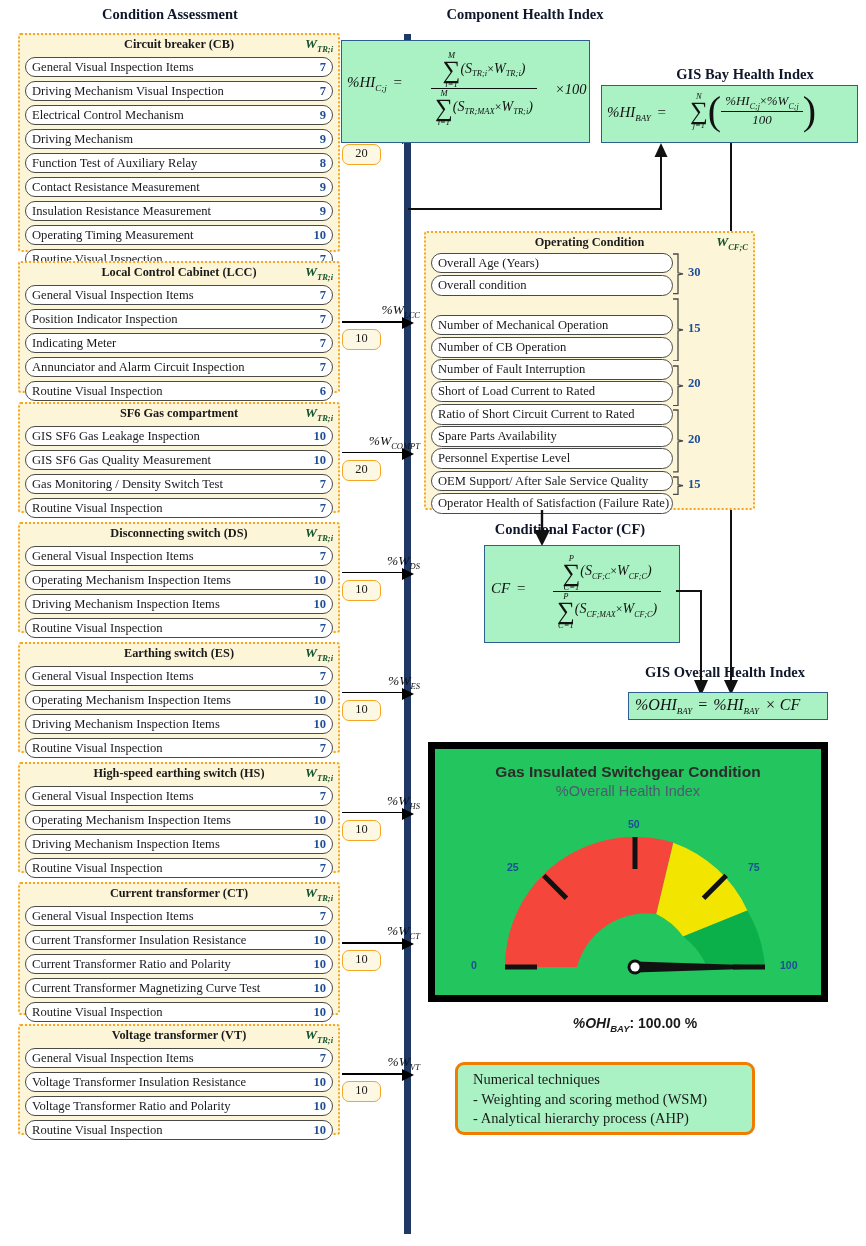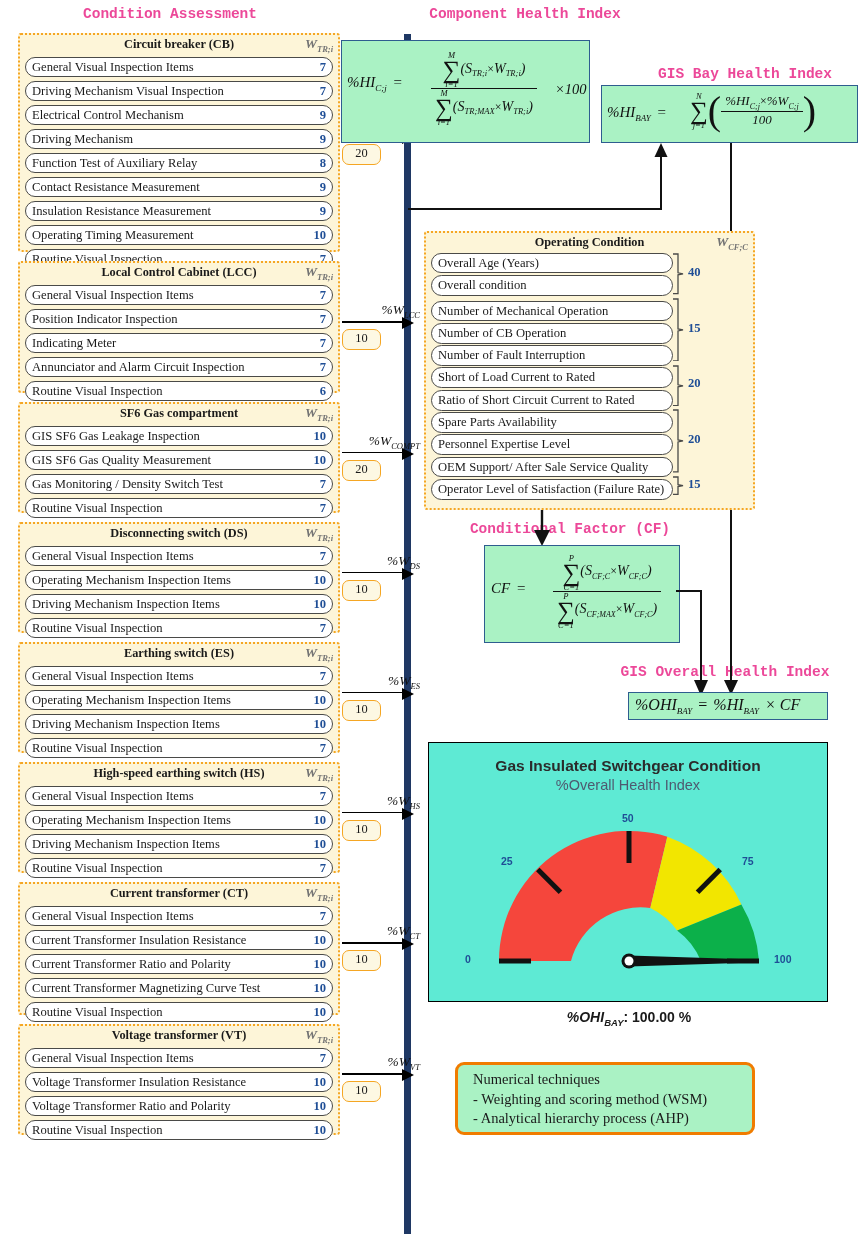--- a/index.html
+++ b/index.html
@@ -5,41 +5,41 @@
   html,body{margin:0;padding:0;}
   body{
     width:866px;height:1246px;position:relative;background:#ffffff;
     font-family:"Liberation Serif", serif;
     -webkit-font-smoothing:antialiased;
   }
   .abs{position:absolute;}
 
   
   .colhead{
-    font-family:Liberation Mono, monospace;
-    font-weight:bold;font-size:14.5px;color:#ec4899;
+    font-family:Liberation Serif, serif;
+    font-weight:bold;font-size:14.5px;color:#0f172a;
     text-align:center;white-space:nowrap;
   }
 
   
   .group{
     background:#fdf5d8;
     border:2px dotted #f5a623;
     border-radius:3px;
     box-sizing:border-box;
     padding:2px 5px 4px 5px;
   }
   .group-title{
     position:relative;
     text-align:center;font-weight:bold;font-size:12.3px;color:#1a1a1a;
     line-height:15px;height:16px;
   }
   .wsym{
     position:absolute;right:0;top:-1px;
-    font-style:italic;font-size:13.5px;color:#737373;
+    font-style:italic;font-size:13.5px;color:#14532d;
   }
   .wsym sub{font-size:8.5px;font-style:italic;}
 
   .item{
     position:relative;
     background:#ffffff;
     border:1.3px solid #4a4a48;
     border-radius:11px;
     height:20px;line-height:18px;
     margin-top:4px;
@@ -93,21 +93,21 @@
     line-height:1;
   }
   .sigma .lim{display:block;font-size:8.5px;font-style:italic;}
   .sigma .big{display:block;font-size:25px;line-height:20px;}
   .bigparen{
     display:inline-block;vertical-align:middle;
     font-size:40px;font-weight:300;line-height:34px;
   }
 
   
-  #gaugePanel{border:1px solid #000000;background:#5eead4;box-sizing:border-box;}
+  #gaugePanel{border:7px solid #000000;background:#22c55e;box-sizing:border-box;}
   .gtitle{
     font-family:"Liberation Sans", sans-serif;
     font-weight:bold;font-size:15.5px;color:#2b2b2b;text-align:center;
   }
   .gsub{
     font-family:"Liberation Sans", sans-serif;
     font-size:14.5px;color:#4e5a70;text-align:center;
   }
   .gtick{
     font-family:"Liberation Sans", sans-serif;
@@ -321,36 +321,36 @@
 </svg>
 
 <div class="group abs" id="ocGroup" style="left:424px;top:231px;width:331px;height:279px;">
   <div class="group-title">
     <span>Operating Condition</span>
     <span class="wsym"><span>W</span><sub>CF;C</sub></span>
   </div>
   <div id="oc-items">
       <div class="item" style="width: 242px; height: 20.8px; margin-top: 1.5px;"><span>Overall Age (Years)</span></div>
       <div class="item" style="width: 242px; height: 20.8px; margin-top: 1.5px;"><span>Overall condition</span></div>
-      <div class="item" style="width: 242px; height: 20.8px; margin-top: 5px;"><span>Number of Mechanical Operation</span></div>
+      <div class="item" style="width: 242px; height: 20.8px; margin-top: 19px;"><span>Number of Mechanical Operation</span></div>
       <div class="item" style="width: 242px; height: 20.8px; margin-top: 1.5px;"><span>Number of CB Operation</span></div>
       <div class="item" style="width: 242px; height: 20.8px; margin-top: 1.5px;"><span>Number of Fault Interruption</span></div>
       <div class="item" style="width: 242px; height: 20.8px; margin-top: 1.5px;"><span>Short of Load Current to Rated</span></div>
       <div class="item" style="width: 242px; height: 20.8px; margin-top: 1.5px;"><span>Ratio of Short Circuit Current to Rated</span></div>
       <div class="item" style="width: 242px; height: 20.8px; margin-top: 1.5px;"><span>Spare Parts Availability</span></div>
       <div class="item" style="width: 242px; height: 20.8px; margin-top: 1.5px;"><span>Personnel Expertise Level</span></div>
       <div class="item" style="width: 242px; height: 20.8px; margin-top: 1.5px;"><span>OEM Support/ After Sale Service Quality</span></div>
-      <div class="item" style="width: 242px; height: 20.8px; margin-top: 1.5px;"><span>Operator Level of Satisfaction (Failure Rate)</span></div>
+      <div class="item" style="width: 242px; height: 20.8px; margin-top: 1.5px;"><span>Operator Health of Satisfaction (Failure Rate)</span></div>
     </div>
 </div>
 <div id="oc-braces">
     <svg class="abs" style="left:672px;top:253px;" width="14" height="41.6">
       <path d="M1,1 L6,1 L6,19.8 L11,20.8 L6,21.8 L6,40.6 L1,40.6" stroke="#4a4a48" stroke-width="1.3" fill="none"></path>
     </svg>
-    <div class="bracew abs" style="left: 688px; top: 264.8px;">40</div>
+    <div class="bracew abs" style="left: 688px; top: 264.8px;">30</div>
     <svg class="abs" style="left:672px;top:297.6px;" width="14" height="63.900000000000006">
       <path d="M1,1 L6,1 L6,30.950000000000003 L11,31.950000000000003 L6,32.95 L6,62.900000000000006 L1,62.900000000000006" stroke="#4a4a48" stroke-width="1.3" fill="none"></path>
     </svg>
     <div class="bracew abs" style="left: 688px; top: 320.55px;">15</div>
     <svg class="abs" style="left:672px;top:364.5px;" width="14" height="41.6">
       <path d="M1,1 L6,1 L6,19.8 L11,20.8 L6,21.8 L6,40.6 L1,40.6" stroke="#4a4a48" stroke-width="1.3" fill="none"></path>
     </svg>
     <div class="bracew abs" style="left: 688px; top: 376.3px;">20</div>
     <svg class="abs" style="left:672px;top:409.1px;" width="14" height="63.900000000000006">
       <path d="M1,1 L6,1 L6,30.950000000000003 L11,31.950000000000003 L6,32.95 L6,62.900000000000006 L1,62.900000000000006" stroke="#4a4a48" stroke-width="1.3" fill="none"></path>

